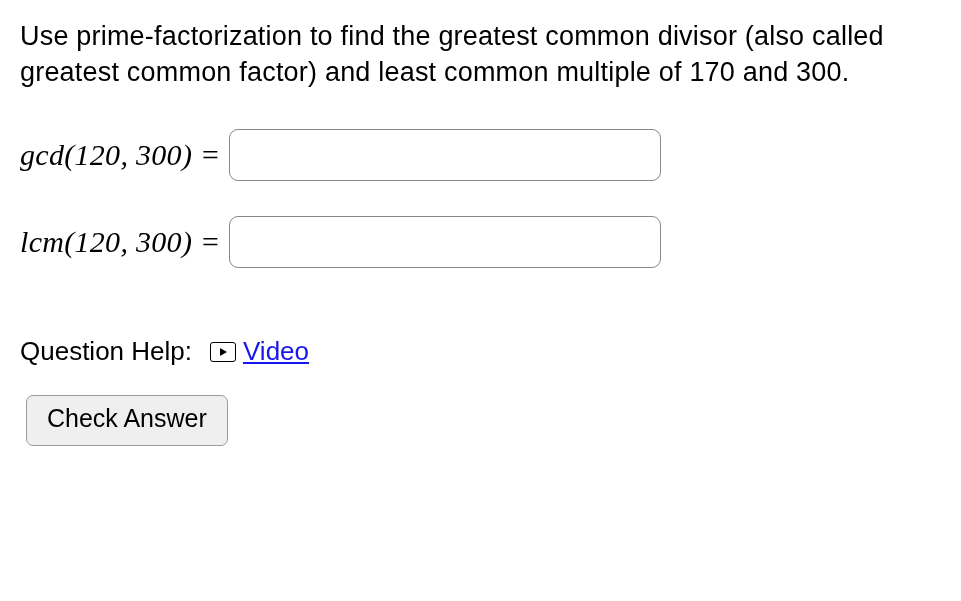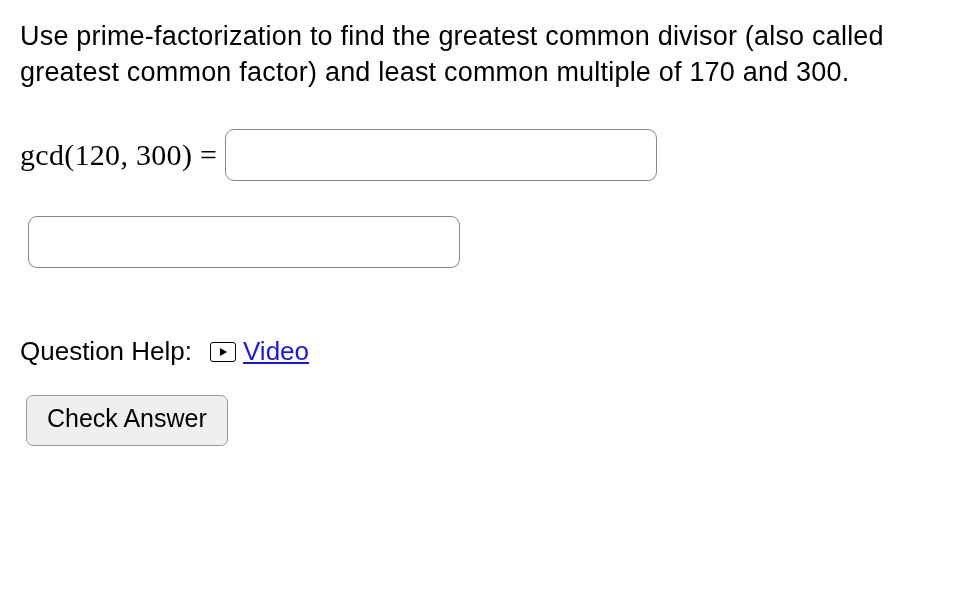--- a/index.html
+++ b/index.html
@@ -23,20 +23,21 @@
     }
     .answer-row {
       display: flex;
       align-items: center;
       margin-bottom: 35px;
     }
     .math-expr {
       font-family: "Times New Roman", Times, serif;
       font-size: 30px;
       letter-spacing: 0.3px;
+      font-style: italic;
     }
     .answer-input {
       font-family: "Times New Roman", Times, serif;
       font-size: 26px;
       height: 52px;
       width: 432px;
       border: 1px solid #888888;
       border-radius: 9px;
       padding: 6px 12px;
       background: #ffffff;
@@ -91,20 +92,21 @@
 
 
 <div class="question-text">Use prime-factorization to find the greatest common divisor (also called greatest common factor) and least common multiple of 170 and 300.</div>
 
 <div class="answer-row">
   <span class="math-expr">gcd(120, 300) =</span>
   <input type="text" class="answer-input" value="" style="">
 </div>
 
 <div class="answer-row">
+  <span class="math-expr">lcm(120, 300) =</span>
   <input type="text" class="answer-input" value="" style="">
 </div>
 
 <div class="help-row">
   <span class="help-label">Question Help:</span>
   <span class="video-icon">
     <svg viewBox="0 0 10 10">
         <polygon points="2,1 9,5 2,9" fill="#000"></polygon>
       </svg>
   </span>

